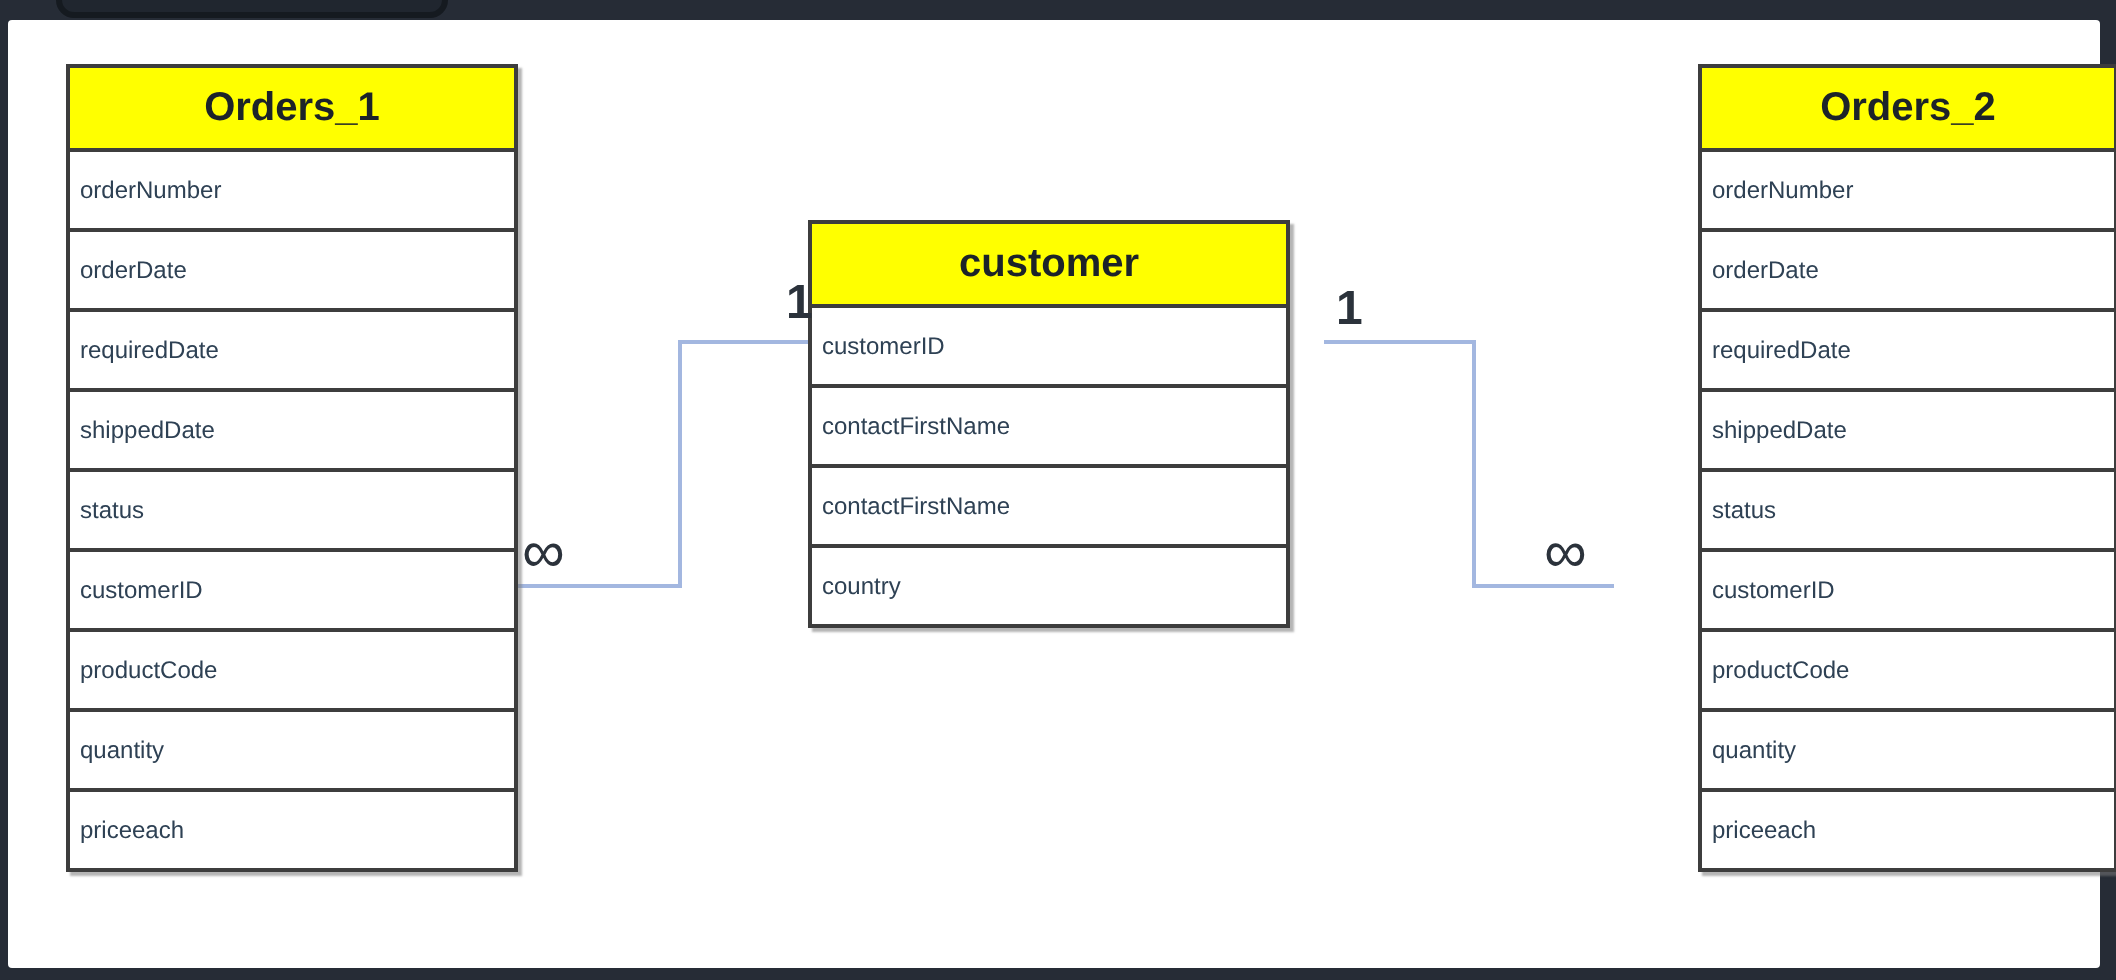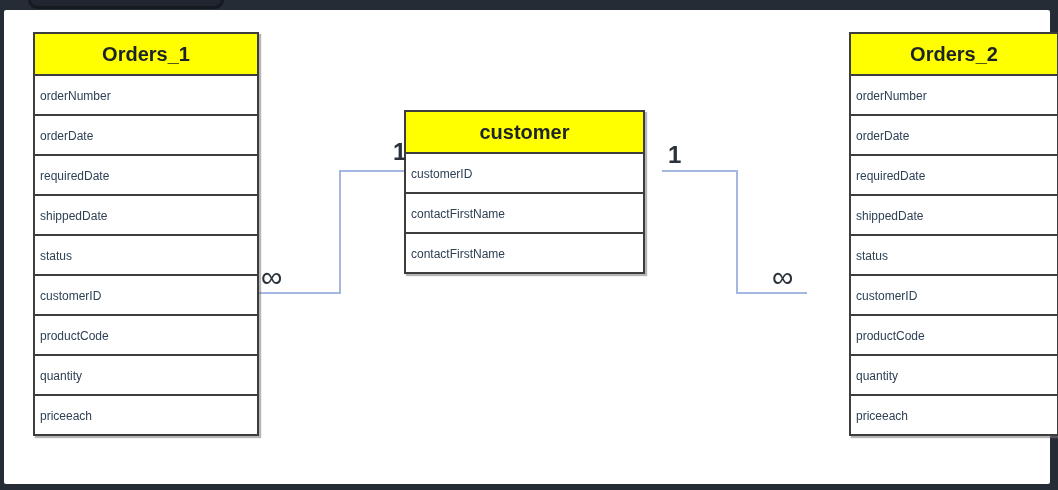--- a/index.html
+++ b/index.html
@@ -150,20 +150,23 @@
 
         <div class="er-row">
           <span class="er-field">contactFirstName</span>
         </div>
 
         <div class="er-row">
           <span class="er-field">contactFirstName</span>
         </div>
 
 
+        <div class="er-row">
+          <span class="er-field">country</span>
+        </div>
 
       </div>
   </div>
 
   <div class="er-table t-orders-2">
     <div class="er-header">Orders_2</div>
     <div class="er-rows">
 
         <div class="er-row">
           <span class="er-field">orderNumber</span>

